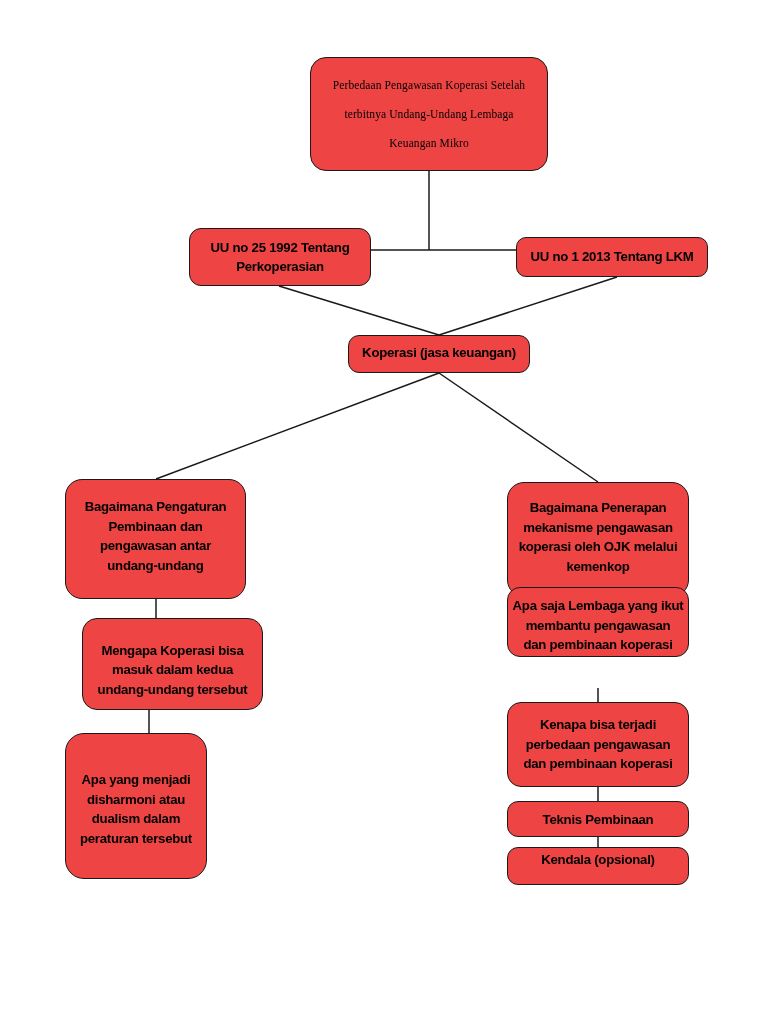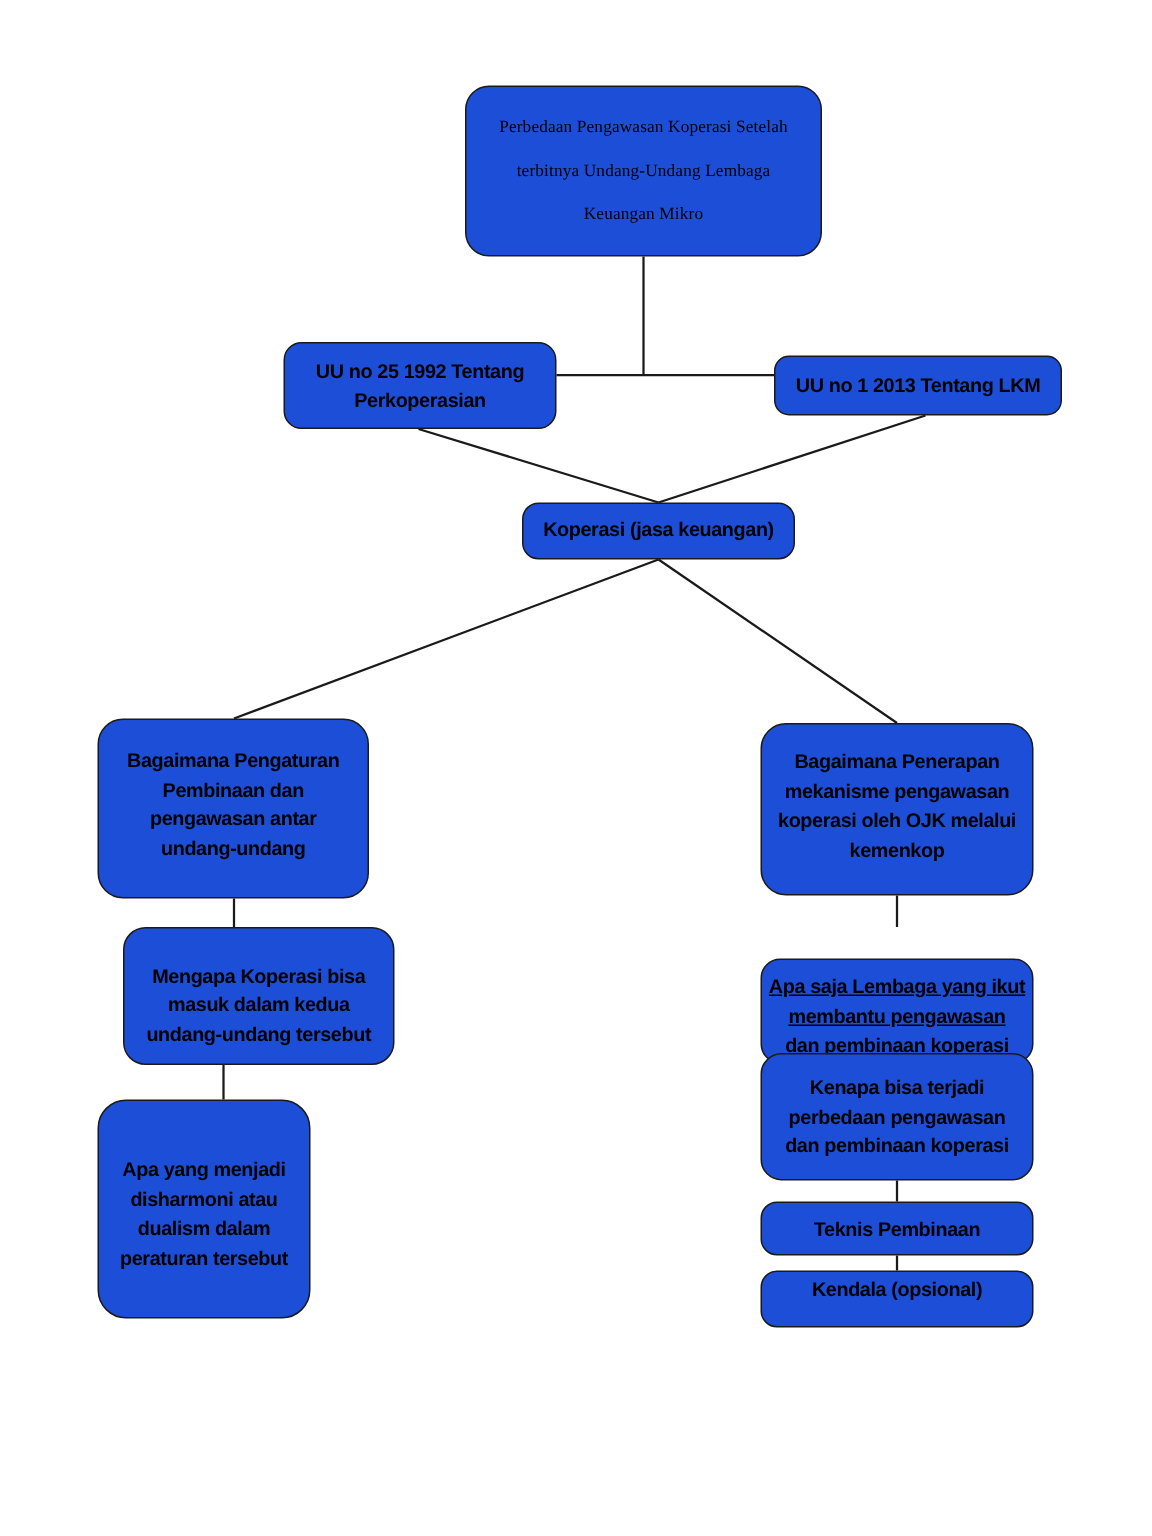--- a/index.html
+++ b/index.html
@@ -27,21 +27,21 @@
     position: absolute;
     left: 0;
     top: 0;
     width: 768px;
     height: 1024px;
     pointer-events: none;
   }
   .node {
     position: absolute;
     box-sizing: border-box;
-    background: #1d4ed8;
+    background: #ef4444;
     border: 1.6px solid #1a1a1a;
     display: flex;
     justify-content: center;
     z-index: 2;
   }
   .node .node-text {
     display: block;
     width: 100%;
     text-align: center;
     white-space: pre-line;
@@ -128,27 +128,26 @@
     left: 507px;
     top: 482px;
     width: 182px;
     height: 115px;
     border-radius: 17px;
     align-items: flex-start;
     padding-top: 15px;
   }
   .node-r2 {
     left: 507px;
-    top: 639px;
+    top: 587px;
     width: 182px;
     height: 70px;
     border-radius: 13px;
     align-items: flex-start;
     padding-top: 8px;
-    text-decoration: underline;
   }
   .node-r3 {
     left: 507px;
     top: 702px;
     width: 182px;
     height: 85px;
     border-radius: 14px;
     align-items: flex-start;
     padding-top: 12px;
     justify-content: flex-end;

